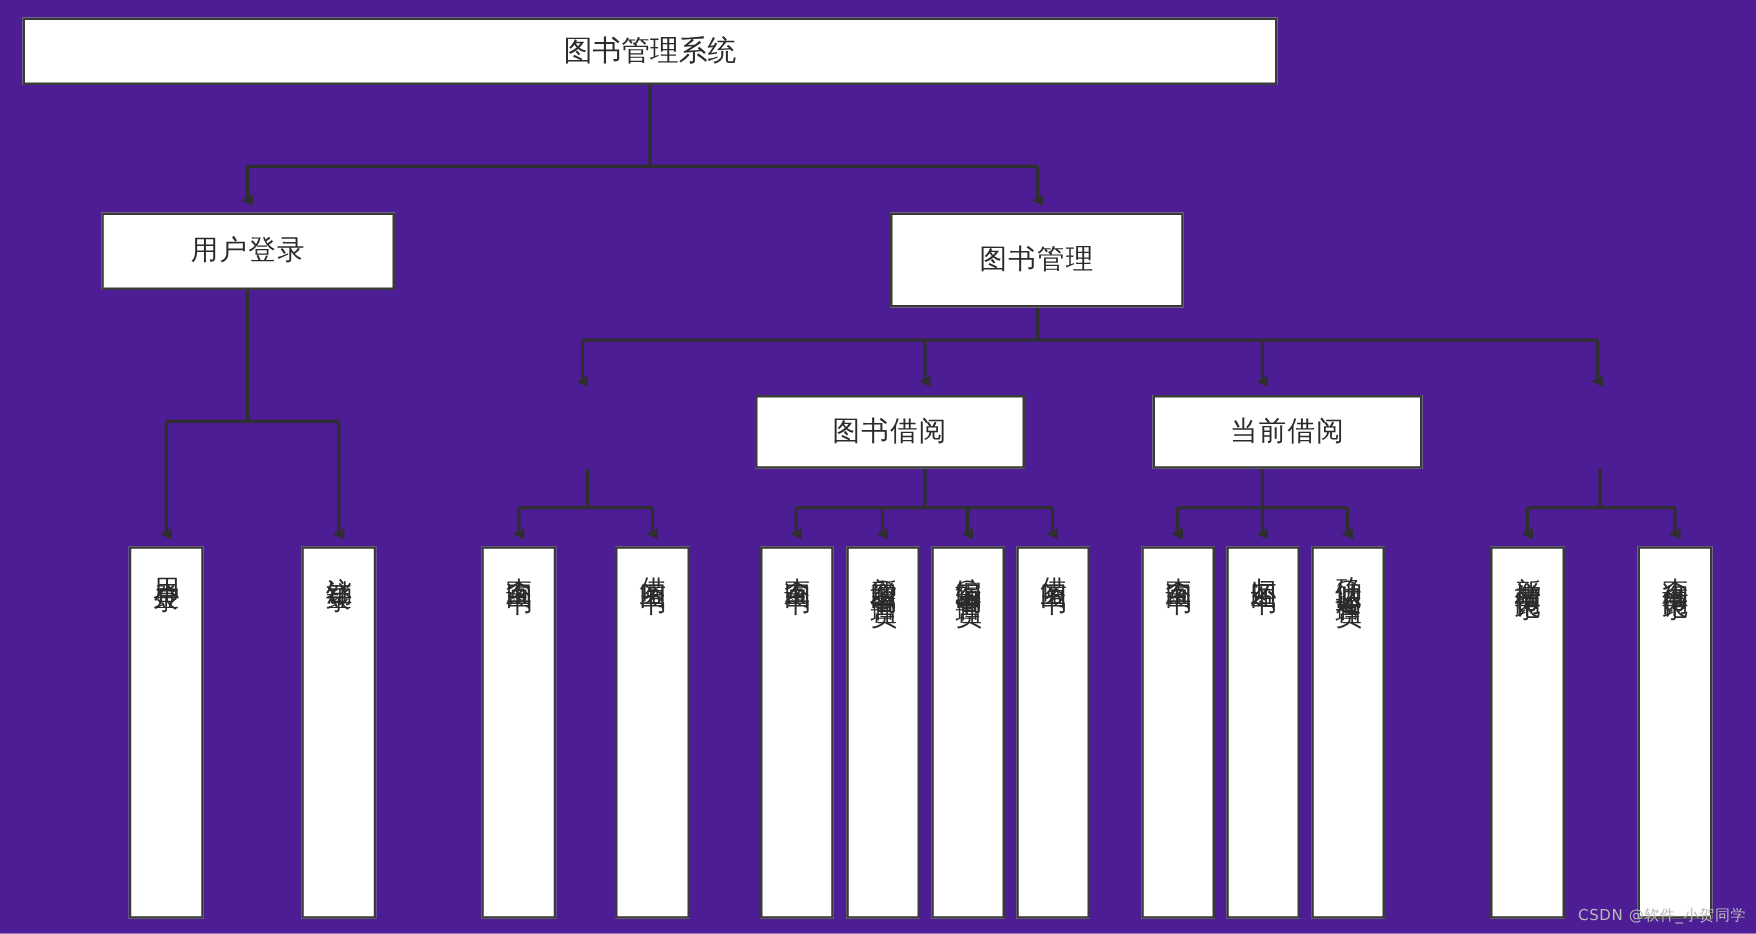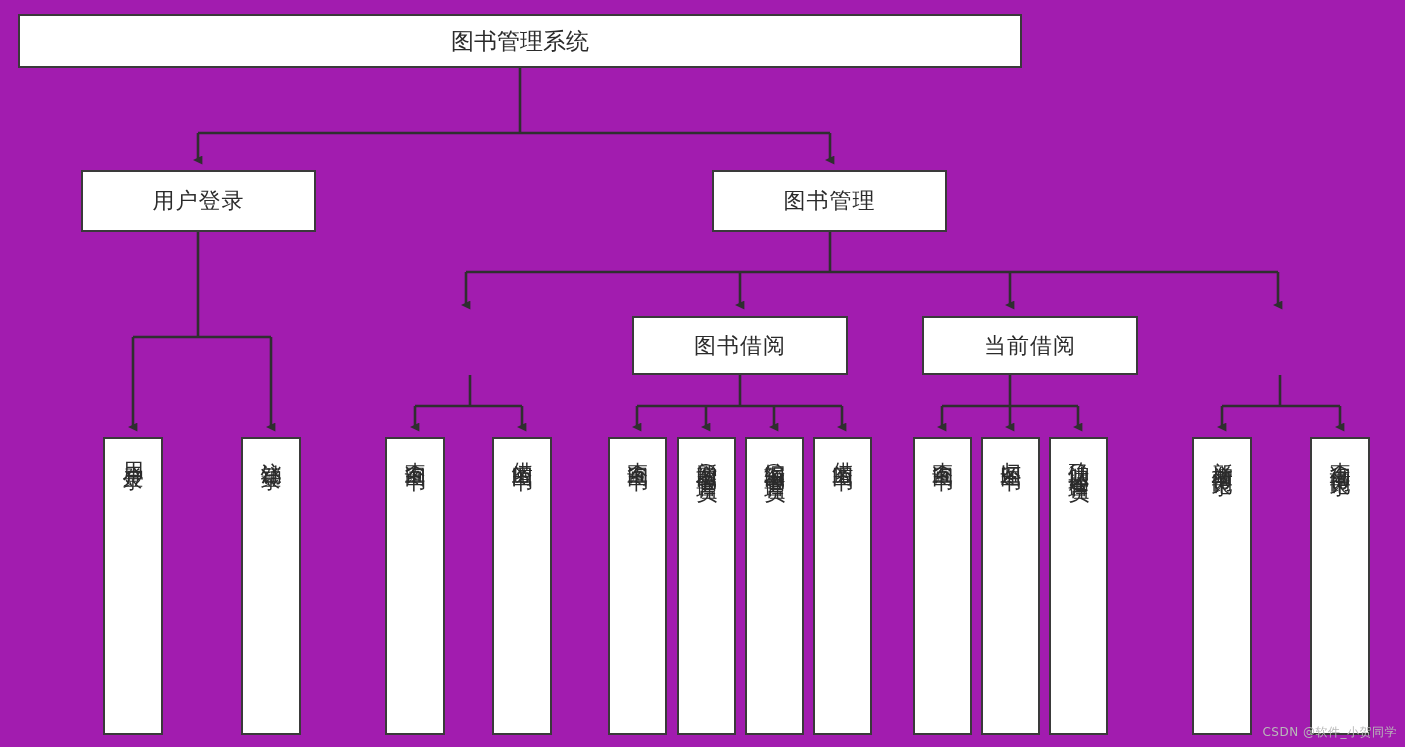--- a/index.html
+++ b/index.html
@@ -8,21 +8,21 @@
     padding: 0;
     background: #ffffff;
   }
   body {
     font-family: "DejaVu Sans", "Liberation Sans", sans-serif;
   }
   #canvas {
     position: relative;
     width: 1405px;
     height: 747px;
-    background: #a21caf;
+    background: #4c1d95;
     overflow: hidden;
   }
   svg.connectors {
     position: absolute;
     left: 0;
     top: 0;
     width: 1405px;
     height: 747px;
     pointer-events: none;
   }
@@ -121,23 +121,23 @@
       <path d="M1280,375 L1280,406"></path>
       <path d="M1222,406 L1340,406"></path>
       <path d="M1222,406 L1222,427" marker-end="url(#arrow)"></path>
       <path d="M1340,406 L1340,427" marker-end="url(#arrow)"></path>
     </g>
   </svg>
 
   <div class="node root" style="left:18px; top:14px; width:1004px; height:54px;">图书管理系统</div>
 
   <div class="node h" style="left:81px; top:170px; width:235px; height:62px;">用户登录</div>
-  <div class="node h" style="left:712px; top:170px; width:235px; height:62px;text-align:center;">图书管理</div>
+  <div class="node h" style="left:712px; top:170px; width:235px; height:76px;text-align:center;">图书管理</div>
 
-  <div class="node h" style="left:632px; top:316px; width:216px; height:59px;">图书借阅</div>
+  <div class="node h" style="left:604px; top:316px; width:216px; height:59px;">图书借阅</div>
   <div class="node h" style="left:902px; top:316px; width:216px; height:59px;margin-left:20px;">当前借阅</div>
 
   <div class="node v" style="left:103px; top:437px; width:60px; height:298px;">
     <span class="vtext">用户登录</span>
   </div>
   <div class="node v" style="left:241px; top:437px; width:60px; height:298px;">
     <span class="vtext">注销登录</span>
   </div>
 
   <div class="node v" style="left:385px; top:437px; width:60px; height:298px;">

